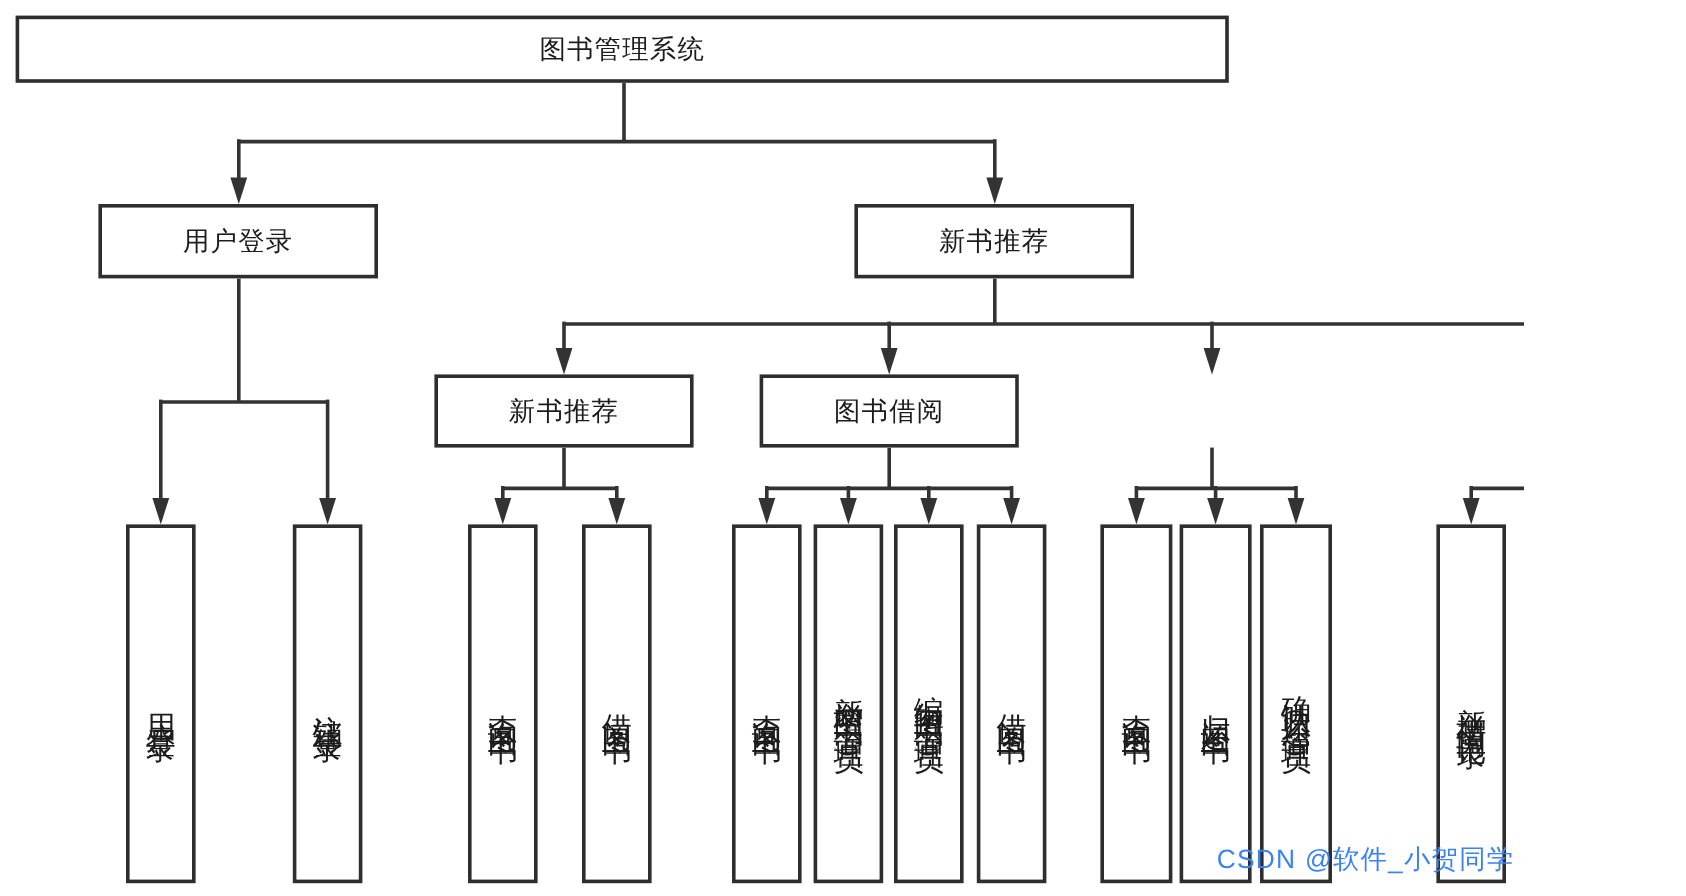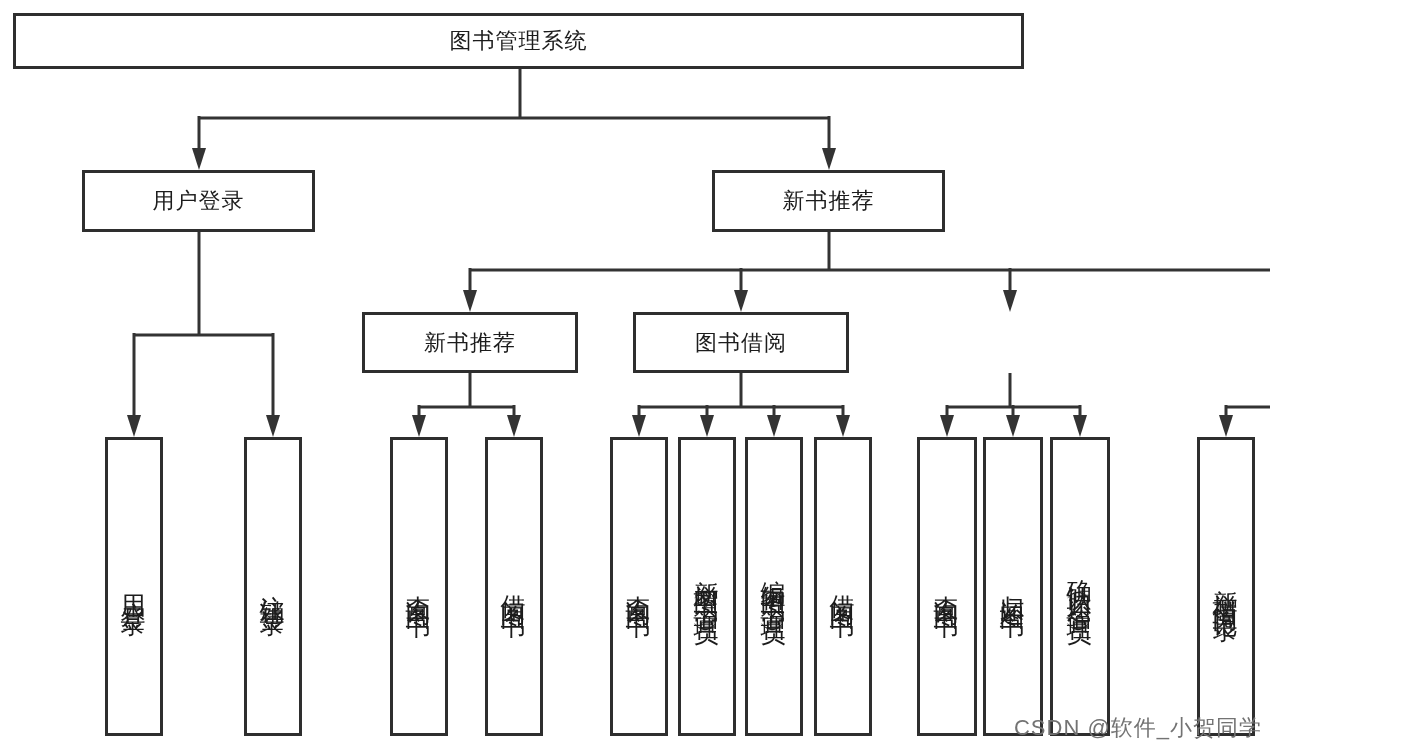--- a/index.html
+++ b/index.html
@@ -35,23 +35,23 @@
   .node.v .lbl {
     writing-mode: vertical-rl;
     text-orientation: mixed;
     font-size: 25px;
     letter-spacing: 6px;
     white-space: normal;
   }
   .watermark {
     position: absolute;
     right: 8px;
-    bottom: 4px;
+    bottom: 16px;
     font-size: 22px;
-    color: #737373;
+    color: #3b82f6;
     z-index: 5;
     letter-spacing: 1px;
   }
 </style>
 </head>
 <body>
 
 <div class="canvas">
 
   <svg class="connectors" width="1405" height="747" viewBox="0 0 1405 747">

